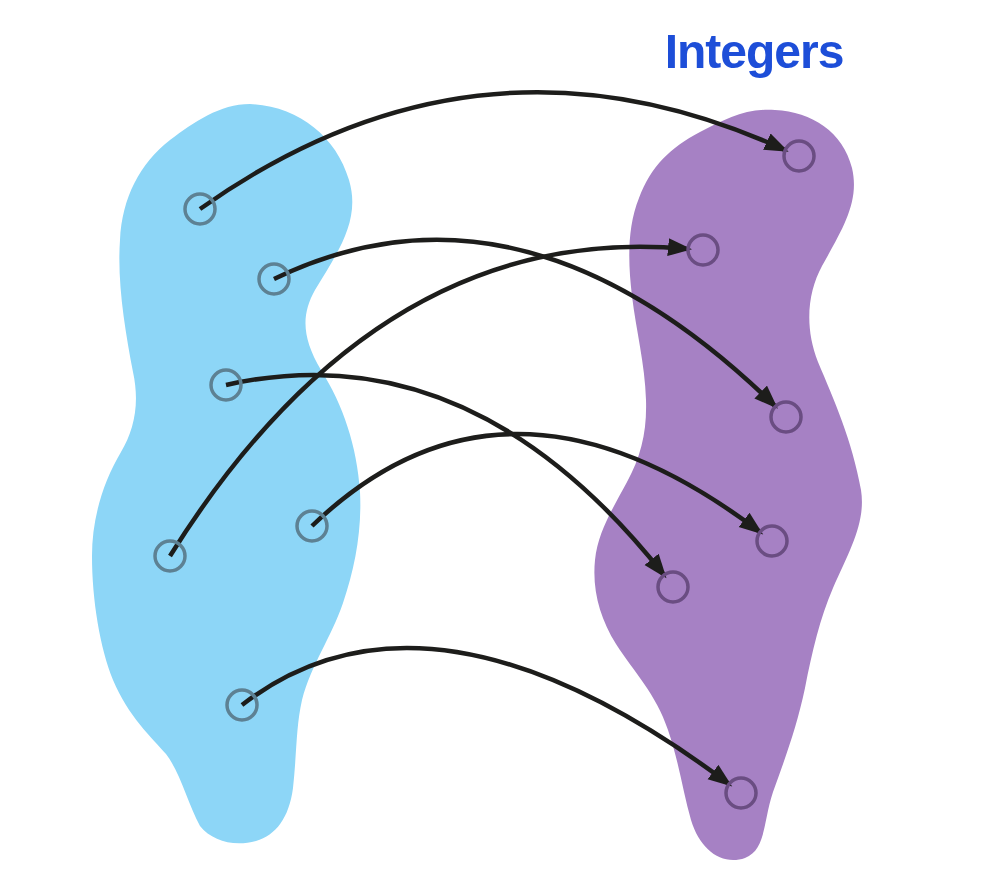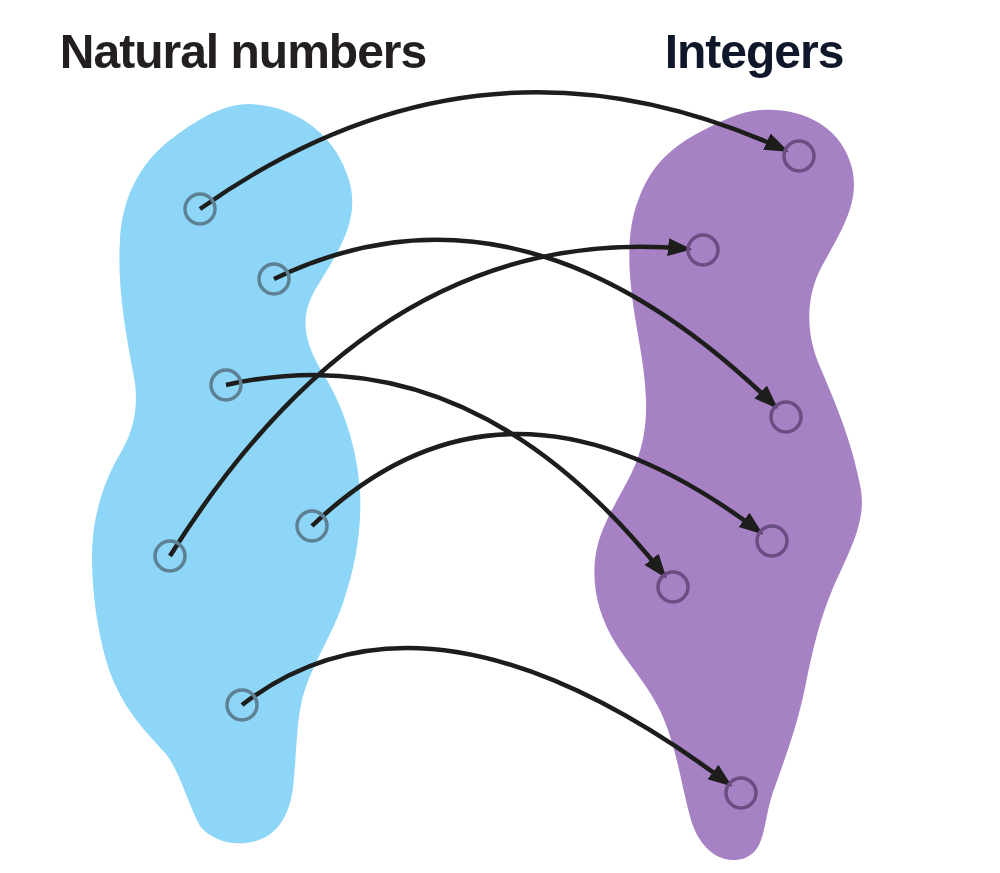--- a/index.html
+++ b/index.html
@@ -58,15 +58,14 @@
         <circle cx="242" cy="705" r="15" fill="none" stroke="#5d8193" stroke-width="3.5"></circle>
         <circle cx="799" cy="156" r="15" fill="none" stroke="#6a4d82" stroke-width="3.5"></circle>
         <circle cx="703" cy="250" r="15" fill="none" stroke="#6a4d82" stroke-width="3.5"></circle>
         <circle cx="786" cy="417" r="15" fill="none" stroke="#6a4d82" stroke-width="3.5"></circle>
         <circle cx="772" cy="541" r="15" fill="none" stroke="#6a4d82" stroke-width="3.5"></circle>
         <circle cx="673" cy="587" r="15" fill="none" stroke="#6a4d82" stroke-width="3.5"></circle>
         <circle cx="741" cy="793" r="15" fill="none" stroke="#6a4d82" stroke-width="3.5"></circle>
       </g>
   </svg>
 
-  <div id="left-title" class="set-title" style="color: rgb(35, 31, 32);">Natural numbers</div>
-  <div id="right-title" class="set-title" style="color: #0f172a;">Integers</div>
+  <div id="right-title" class="set-title" style="color: #1d4ed8;">Integers</div>
 </div>
 
 </body></html>

